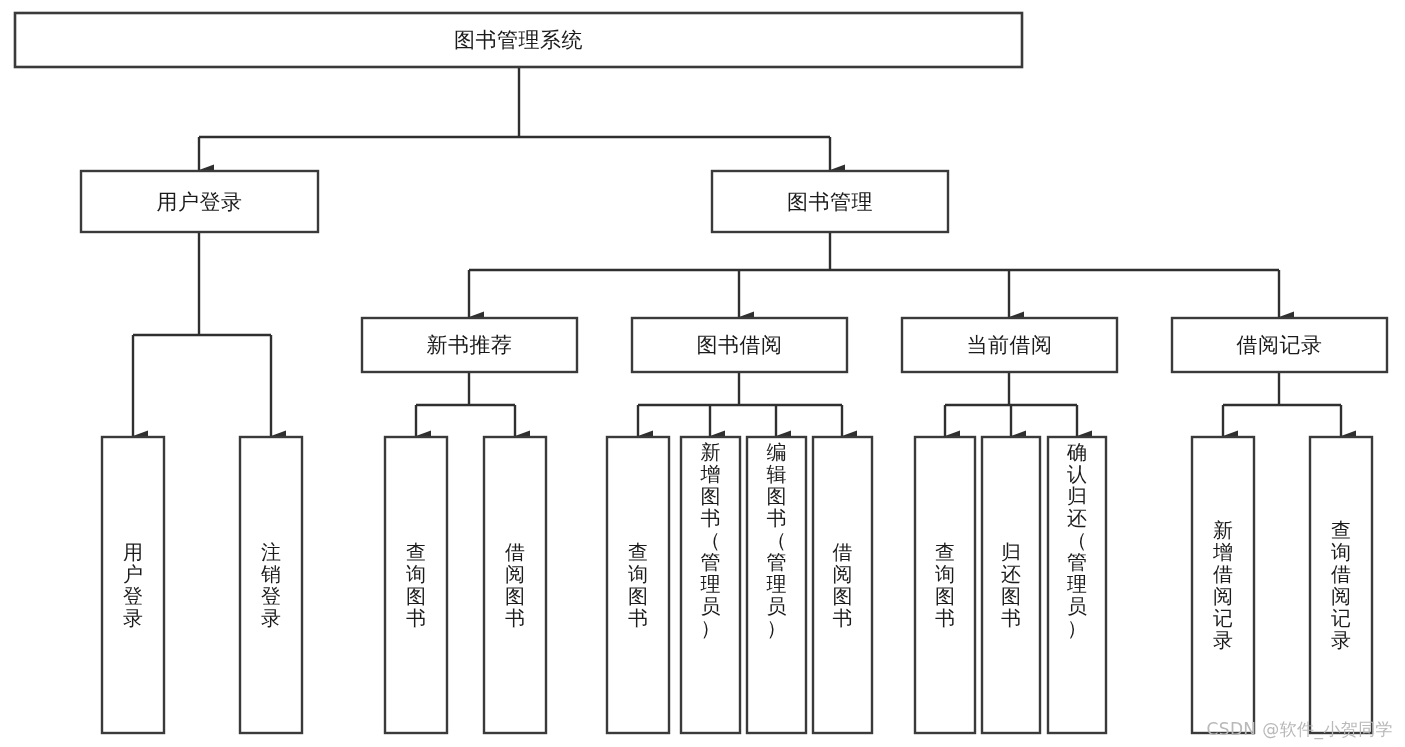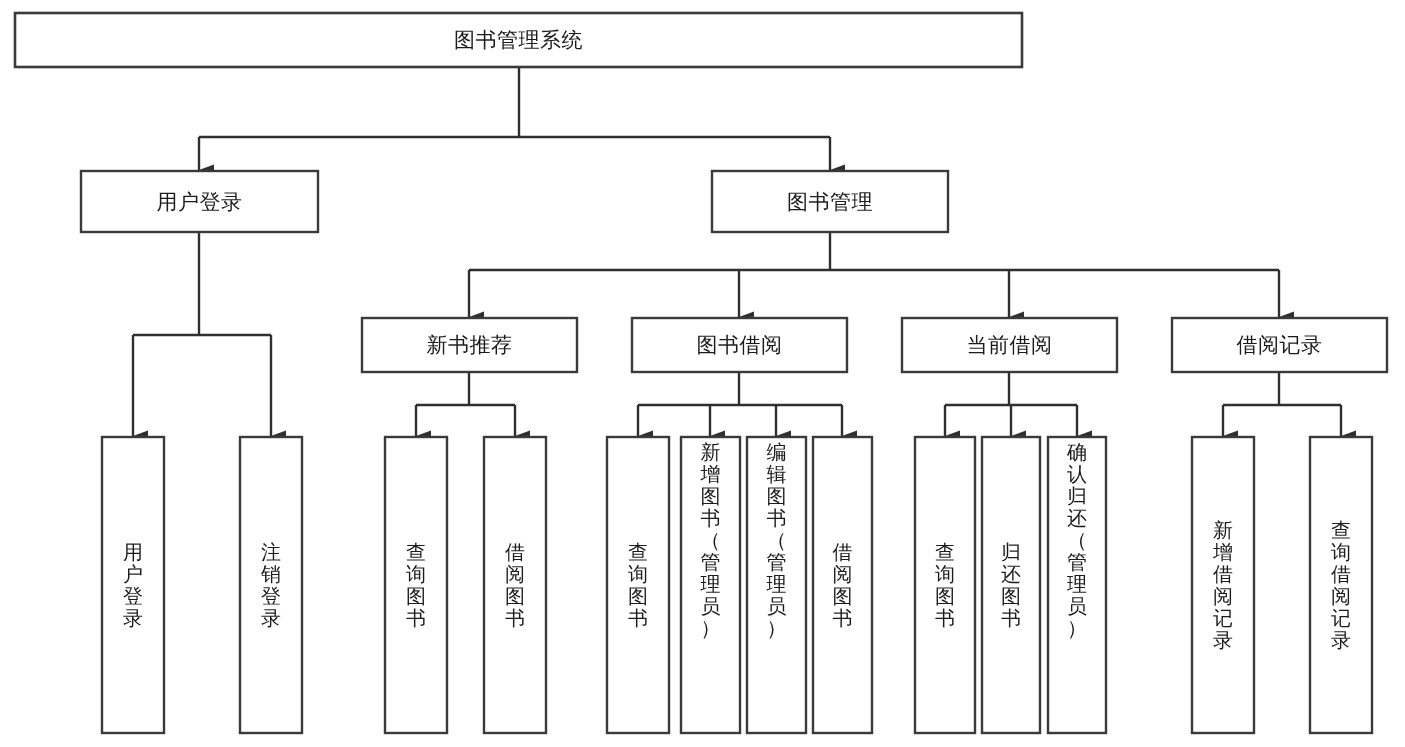--- a/index.html
+++ b/index.html
@@ -196,13 +196,14 @@
         <g>
           <rect x="1192" y="437" width="62" height="296" class="node-box"></rect>
           <text x="1223" class="node-label-v"><tspan x="1223" y="537">新</tspan><tspan x="1223" y="559">增</tspan><tspan x="1223" y="581">借</tspan><tspan x="1223" y="603">阅</tspan><tspan x="1223" y="625">记</tspan><tspan x="1223" y="647">录</tspan></text>
         </g>
         <g>
           <rect x="1310" y="437" width="62" height="296" class="node-box"></rect>
           <text x="1341" class="node-label-v"><tspan x="1341" y="537">查</tspan><tspan x="1341" y="559">询</tspan><tspan x="1341" y="581">借</tspan><tspan x="1341" y="603">阅</tspan><tspan x="1341" y="625">记</tspan><tspan x="1341" y="647">录</tspan></text>
         </g>
       </g>
   </svg>
+  <div class="watermark-text">CSDN @软件_小贺同学</div>
 </div>
 
 </body></html>

